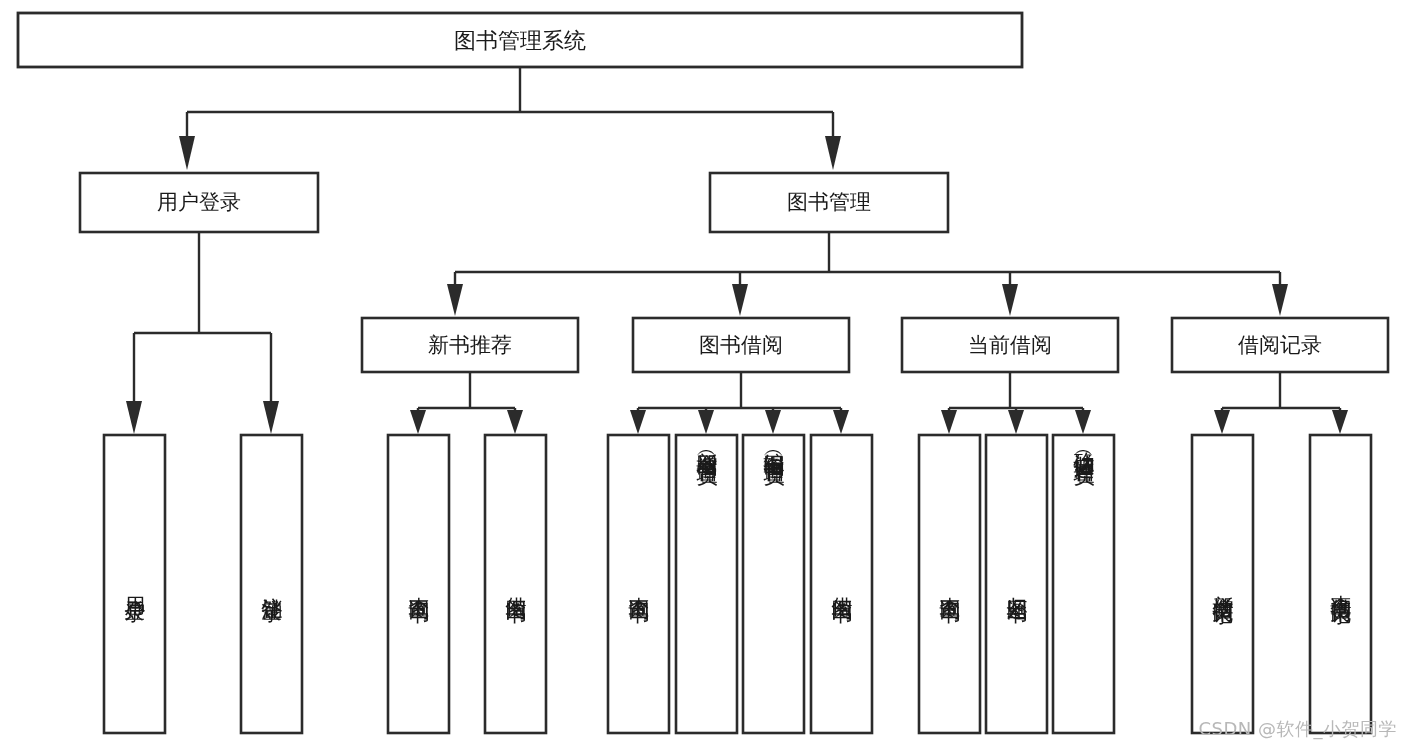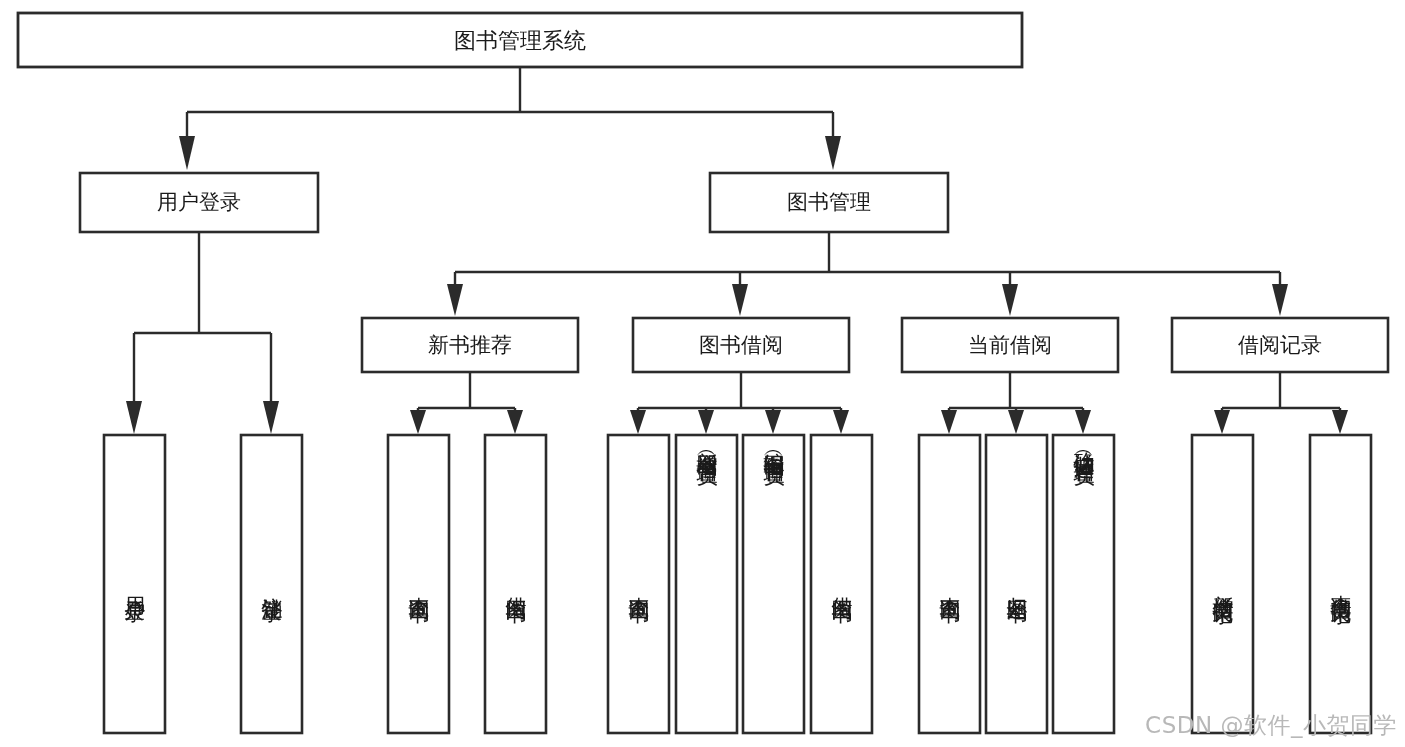--- a/index.html
+++ b/index.html
@@ -71,21 +71,21 @@
     line-height: 1.18;
     letter-spacing: 2px;
     color: #1a1a1a;
     white-space: nowrap;
   }
   .watermark {
     position: absolute;
     right: 8px;
     bottom: 6px;
     font-family: "DejaVu Sans", "Liberation Sans", sans-serif;
-    font-size: 23px;
+    font-size: 18px;
     color: #b8b8b8;
     letter-spacing: 0.5px;
     white-space: nowrap;
   }
 </style>
 </head>
 <body>
 
 <div id="diagram-root">
 

